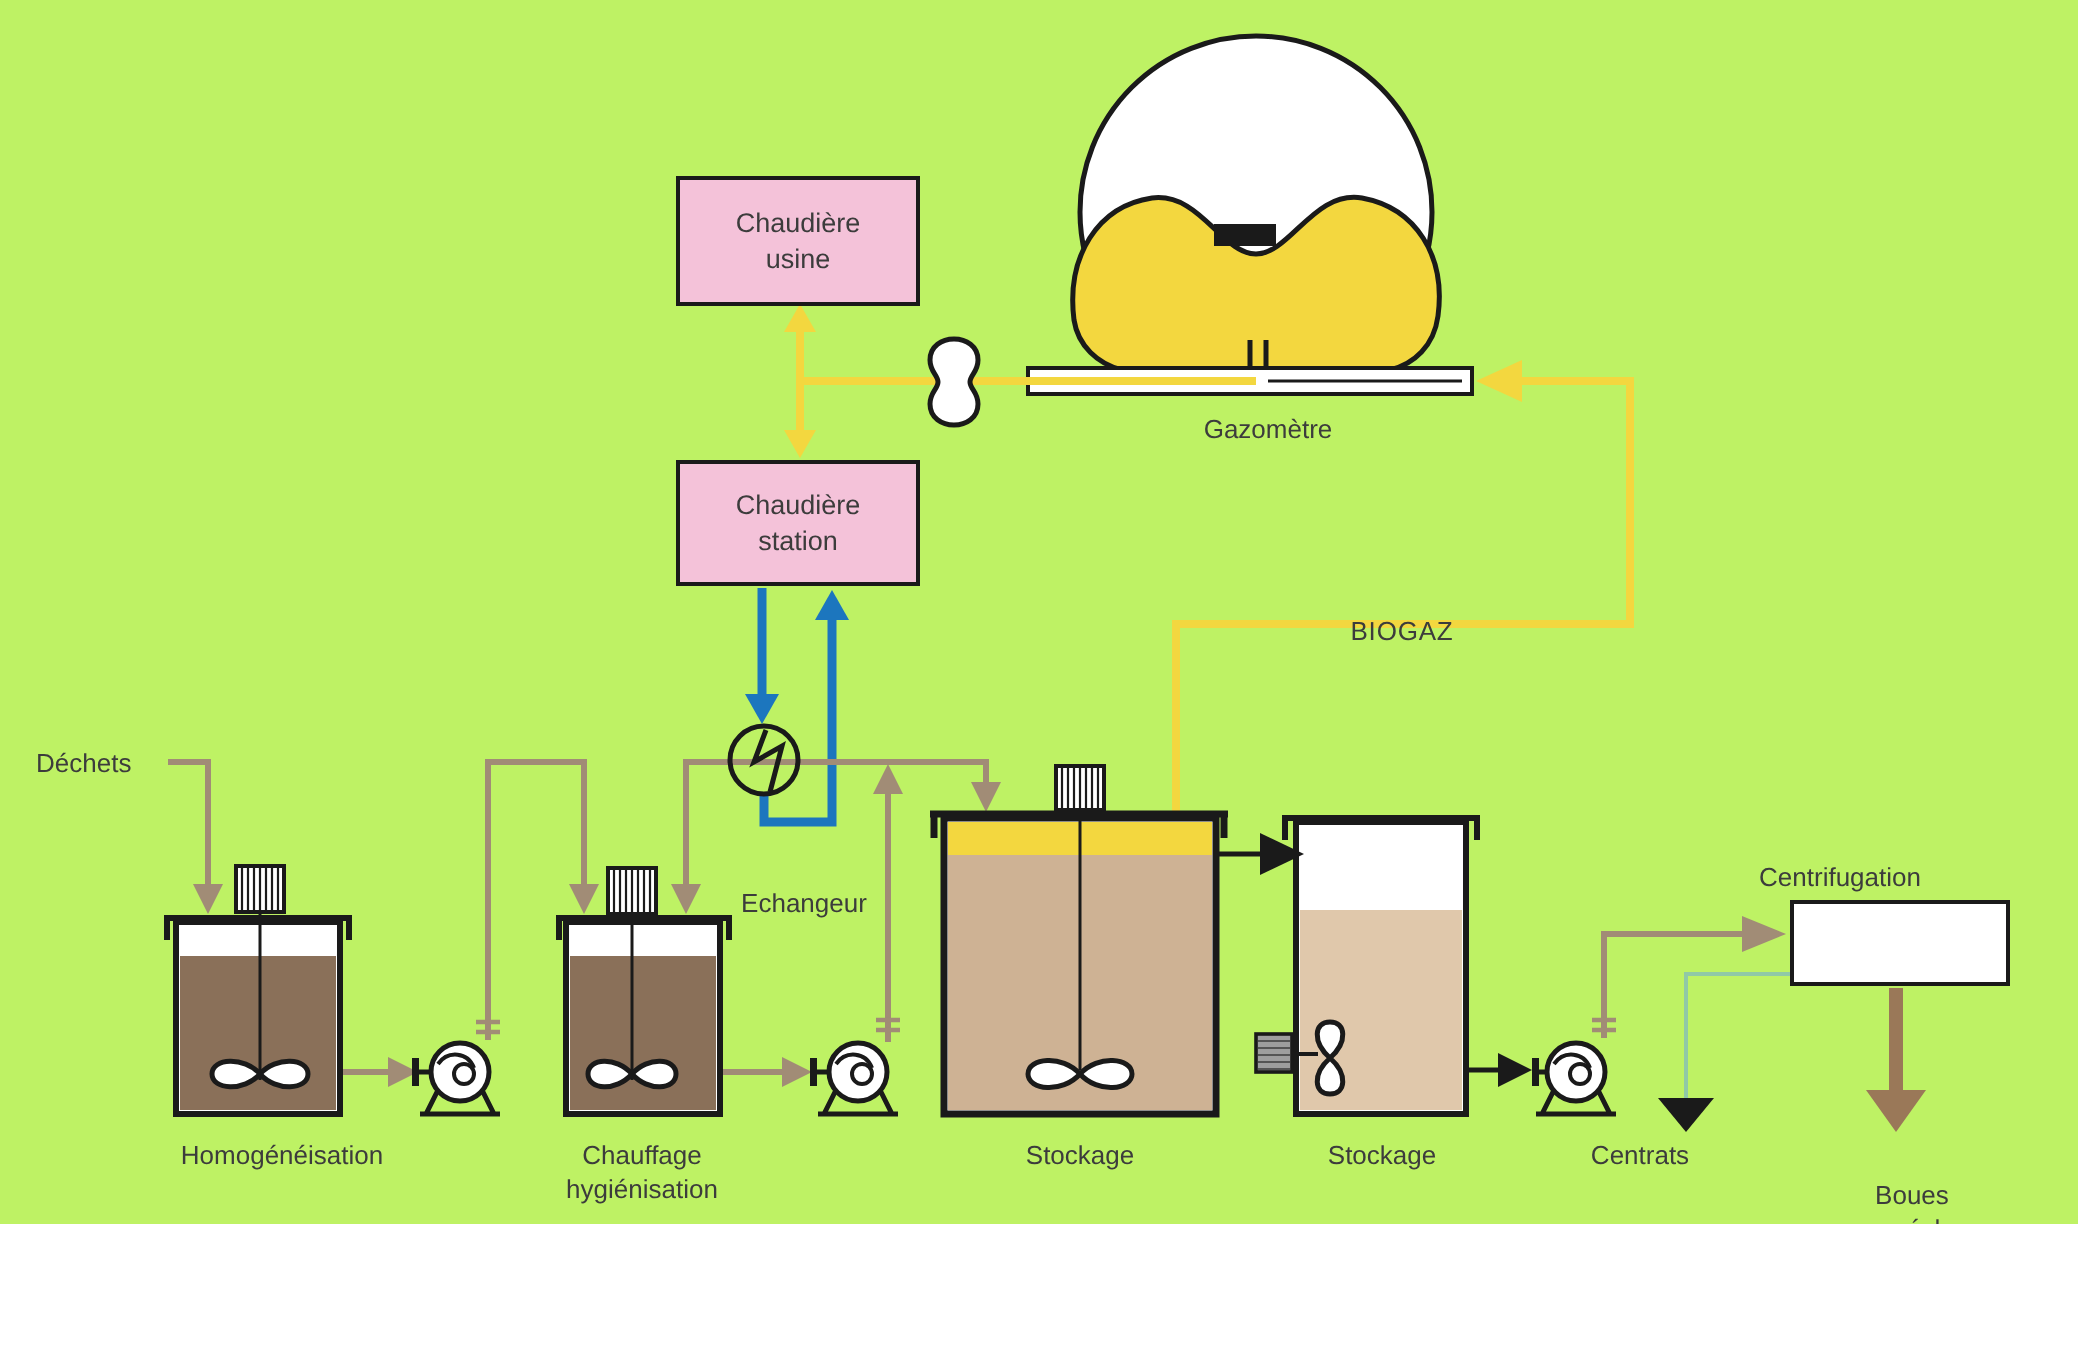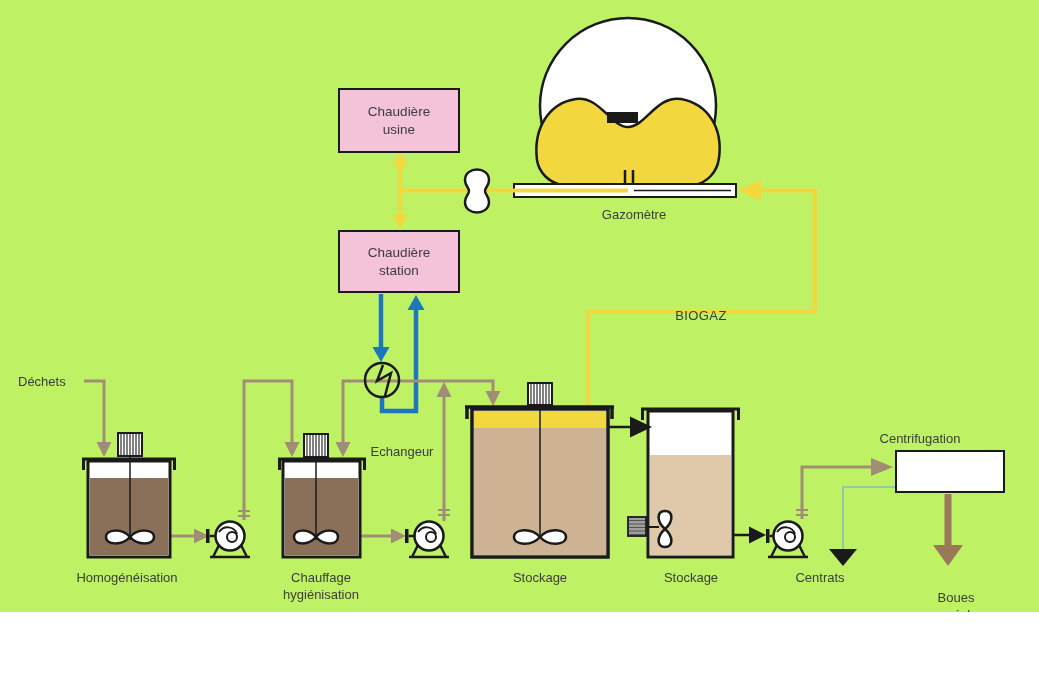--- a/index.html
+++ b/index.html
@@ -206,21 +206,21 @@
 <div class="box pinkbox" style="left:338px;top:88px;width:122px;height:65px;">Chaudière
 usine</div>
 <div class="box pinkbox" style="left:338px;top:230px;width:122px;height:63px;">Chaudière
 station</div>
 <div class="box whitebox" style="left:895px;top:450px;width:110px;height:43px;"></div>
 
 <div class="lbl left" style="left:18px;top:373px;">Déchets</div>
 <div class="lbl" style="left:634px;top:206px;">Gazomètre</div>
 <div class="lbl" style="left:701px;top:288px;letter-spacing:0.4px;margin-top:19px;">BIOGAZ</div>
 <div class="lbl" style="left:402px;top:403px;margin-top:40px;">Echangeur</div>
-<div class="lbl" style="left:127px;top:569px;">Homogénéisation</div>
+<div class="lbl" style="left:141px;top:569px;">Homogénéisation</div>
 <div class="lbl" style="left:321px;top:569px;">Chauffage
 hygiénisation</div>
 <div class="lbl" style="left:540px;top:569px;">Stockage</div>
 <div class="lbl" style="left:691px;top:569px;">Stockage</div>
 <div class="lbl" style="left:820px;top:569px;">Centrats</div>
 <div class="lbl" style="left:956px;top:569px;margin-top:20px;">Boues
 vers sécheur</div>
 <div class="lbl" style="left:920px;top:430px;">Centrifugation</div>
 
 </div>

